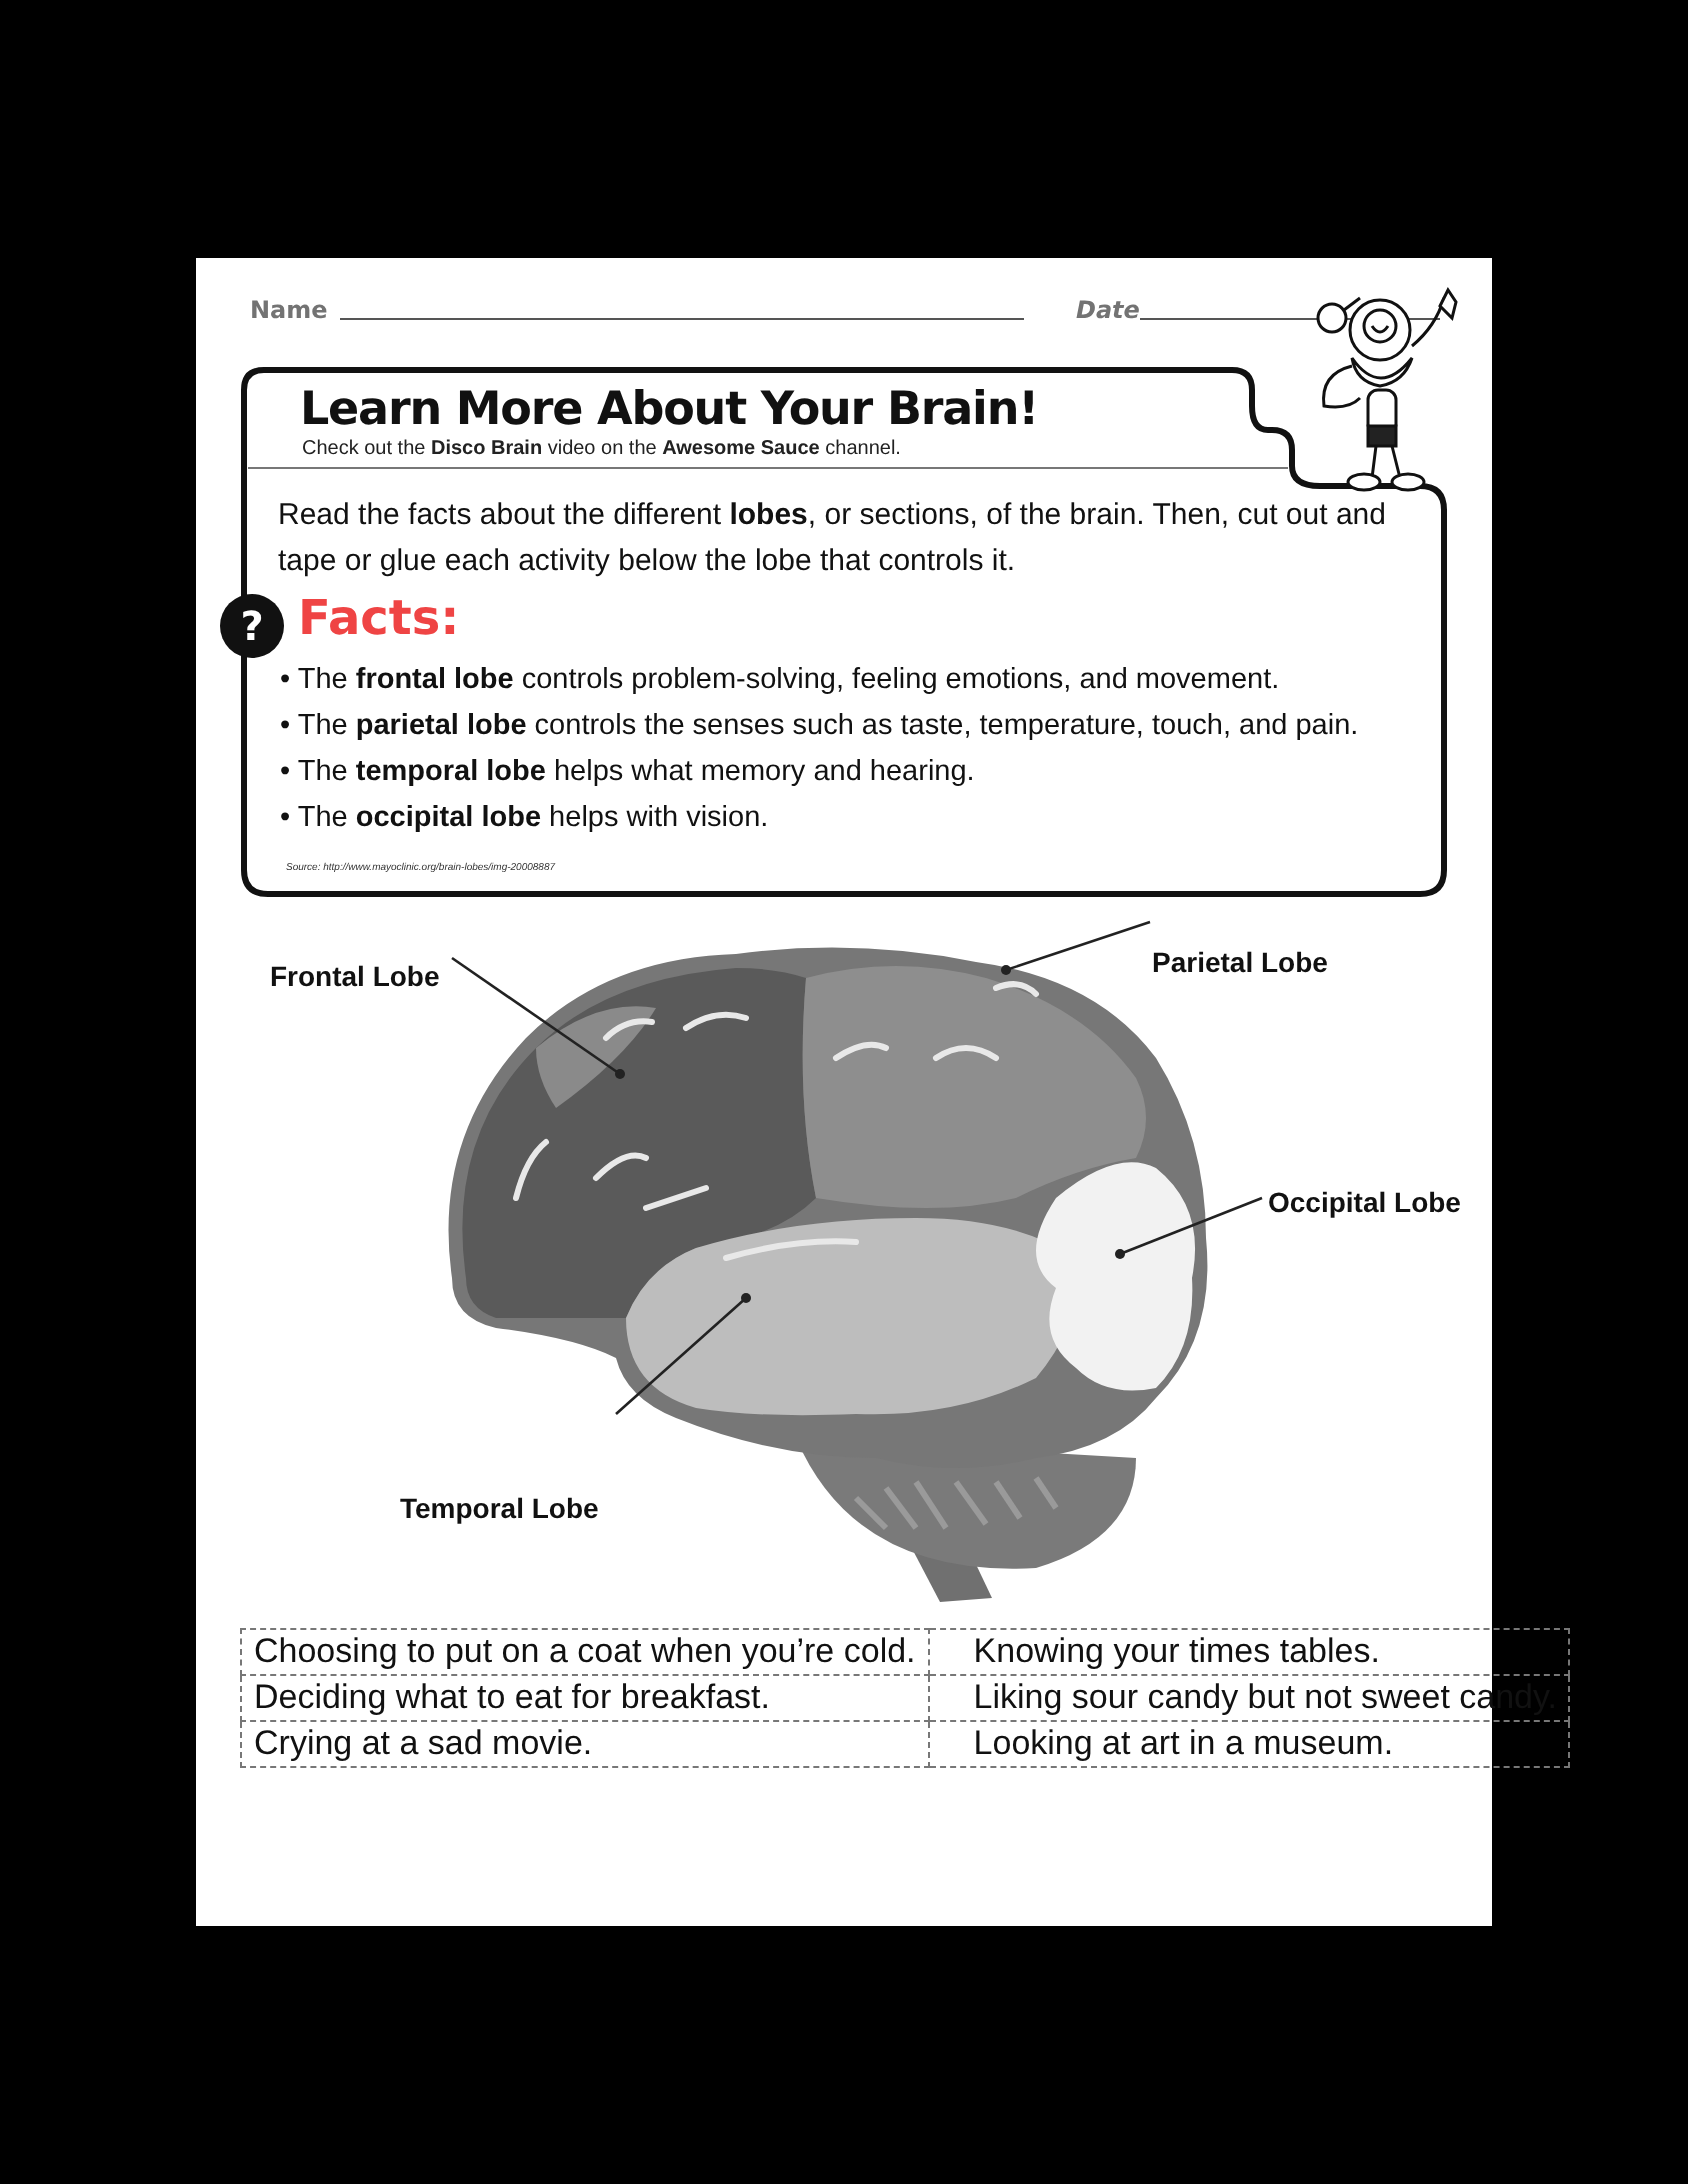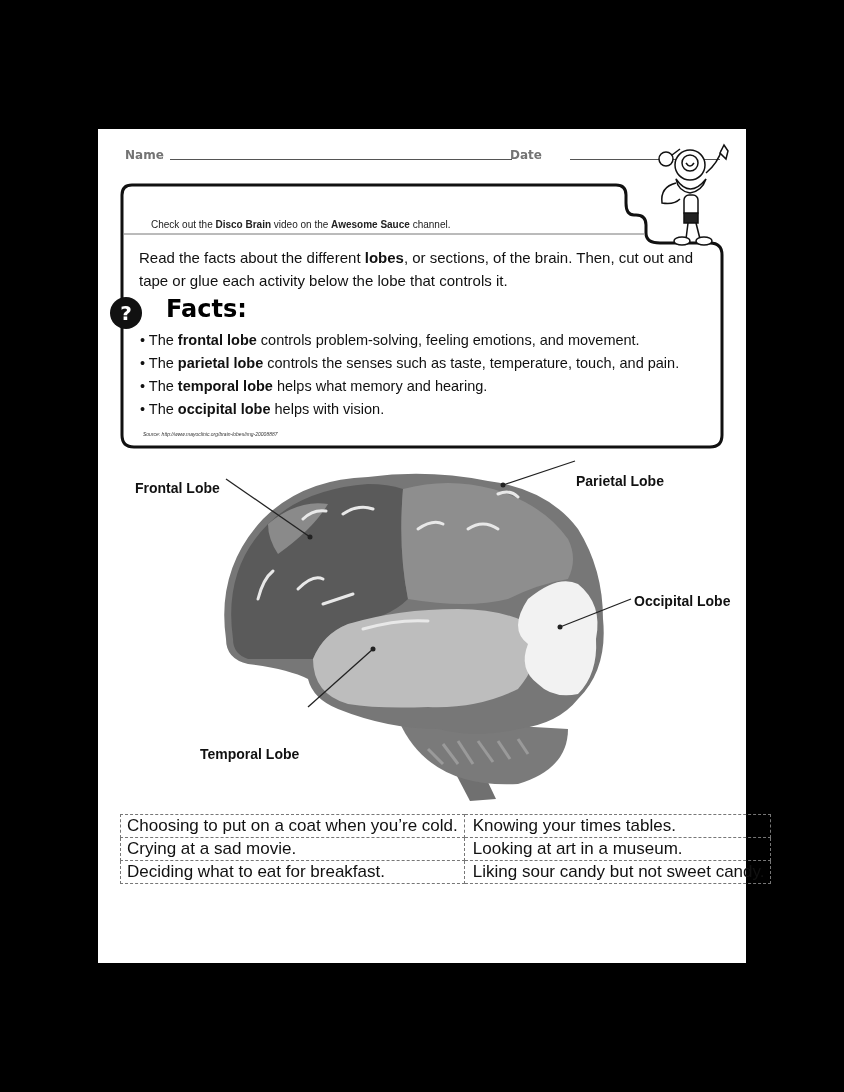--- a/index.html
+++ b/index.html
@@ -4,36 +4,36 @@
 <style>
   html, body { margin:0; padding:0; }
   body { width:844px; height:1092px; background:#000; position:relative; overflow:hidden; font-family:"Liberation Sans", sans-serif; }
   .page { position:absolute; left:98px; top:129px; width:648px; height:834px; background:#fff; }
   .abs { position:absolute; }
   .hdr-label { font-family:"DejaVu Sans", sans-serif; font-weight:bold; font-size:12px; color:#737373; }
   .line { position:absolute; height:1px; background:#555; }
   .title { font-family:"DejaVu Sans", sans-serif; font-weight:bold; font-size:23px; letter-spacing:-0.6px; color:#111; }
   .subtitle { font-size:10px; color:#222; }
   .body-text { font-size:15px; color:#111; line-height:23px; }
-  .facts-h { font-family:"DejaVu Sans", sans-serif; font-weight:bold; font-size:24px; color:#000000;margin-left:17px; }
+  .facts-h { font-family:"DejaVu Sans", sans-serif; font-weight:bold; font-size:24px; color:#ef4444; }
   .fact { font-size:14.5px; color:#111; line-height:23px; white-space:nowrap; }
   .source { font-size:5px; color:#333; font-style:italic; }
   .lbl { font-weight:bold; font-size:14px; color:#111; white-space:nowrap; }
   .cards { position:absolute; left:22px; top:685px; width:599px; border-collapse:collapse; }
   .cards td { border:1px dashed #777; font-size:17px; color:#111; height:22px; padding:0 6px; white-space:nowrap; }
-  .cards td.right { padding-left:8px; }
+  .cards td.right { padding-left:22px; }
 </style>
 </head>
 <body>
 
 <div class="page">
 
   <span class="abs hdr-label" style="left:27px;top:19px;">Name</span>
   <div class="line" style="left:72px;top:30px;width:342px;"></div>
-  <span class="abs hdr-label" style="left:412px;top:19px;">Date</span>
+  <span class="abs hdr-label" style="left:440px;top:19px;font-style:italic;">Date</span>
   <div class="line" style="left:472px;top:30px;width:150px;"></div>
 
   <svg class="abs" style="left:0;top:0;" width="648" height="330">
     <path d="M34,56 Q24,56 24,66 L24,306 Q24,318 36,318 L612,318 Q624,318 624,306 L624,126 Q624,114 612,114 L562,114 Q548,114 548,104 L548,96 Q548,86 538,86 L536,86 Q528,86 528,74 L528,66 Q528,56 518,56 Z" fill="none" stroke="#111" stroke-width="3"></path>
     <line x1="26" y1="105" x2="546" y2="105" stroke="#777" stroke-width="1"></line>
   </svg>
 
   <svg class="abs" style="left:548px;top:14px;" width="94" height="106">
     <g fill="#fff" stroke="#111" stroke-width="1.5">
       <circle cx="20" cy="16" r="7"></circle>
@@ -47,20 +47,21 @@
       <path d="M30,40 Q14,44 16,60 Q28,62 34,56" fill="none"></path>
       <rect x="38" y="52" width="14" height="22" rx="5"></rect>
       <rect x="38" y="70" width="14" height="10" fill="#222"></rect>
       <line x1="42" y1="80" x2="40" y2="96"></line>
       <line x1="50" y1="80" x2="54" y2="96"></line>
       <ellipse cx="36" cy="98" rx="8" ry="4"></ellipse>
       <ellipse cx="58" cy="98" rx="8" ry="4"></ellipse>
     </g>
   </svg>
 
+  <div class="abs title" style="left:52px;top:63px;">Learn More About Your Brain!</div>
   <div class="abs subtitle" style="left:53px;top:90px;">
     <span>Check out the </span><b>Disco Brain</b><span> video on the </span><b>Awesome Sauce</b><span> channel.</span>
   </div>
 
   <div class="abs body-text" style="left:41px;top:117px;width:580px;">
     <span>Read the facts about the different </span><b>lobes</b><span>, or sections, of the brain. Then, cut out and</span><br>
     <span>tape or glue each activity below the lobe that controls it.</span>
   </div>
 
   <div class="abs" style="left:12px;top:168px;width:32px;height:32px;border-radius:50%;background:#111;color:#fff;font-family:'DejaVu Sans',sans-serif;font-weight:bold;font-size:20px;text-align:center;line-height:32px;">?</div>
@@ -130,23 +131,23 @@
   <div class="abs lbl" style="left:536px;top:464px;">Occipital Lobe</div>
   <div class="abs lbl" style="left:102px;top:617px;">Temporal Lobe</div>
 
   <table class="cards">
     <tbody>
         <tr>
       <td>Choosing to put on a coat when you’re cold.</td>
       <td class="right">Knowing your times tables.</td>
     </tr>
     <tr>
+      <td>Deciding what to eat for breakfast.</td>
+      <td class="right">Liking sour candy but not sweet candy.</td>
+    </tr>
+    <tr>
       <td>Crying at a sad movie.</td>
       <td class="right">Looking at art in a museum.</td>
-    </tr>
-    <tr>
-      <td>Deciding what to eat for breakfast.</td>
-      <td class="right">Liking sour candy but not sweet candy.</td>
     </tr>
   </tbody>
     </table>
 
 </div>
 
 </body></html>

